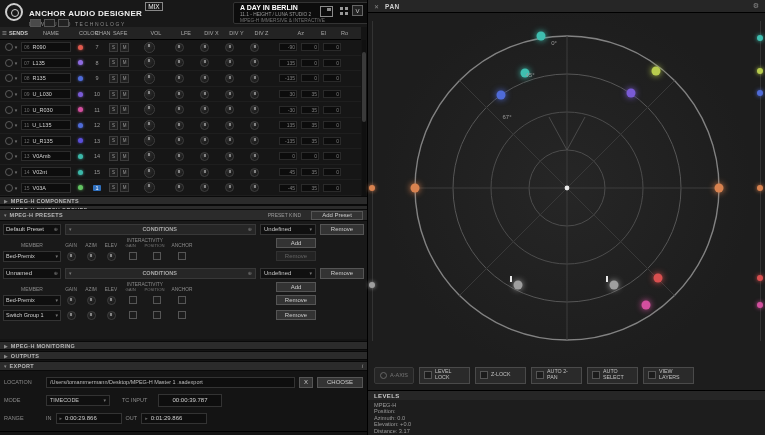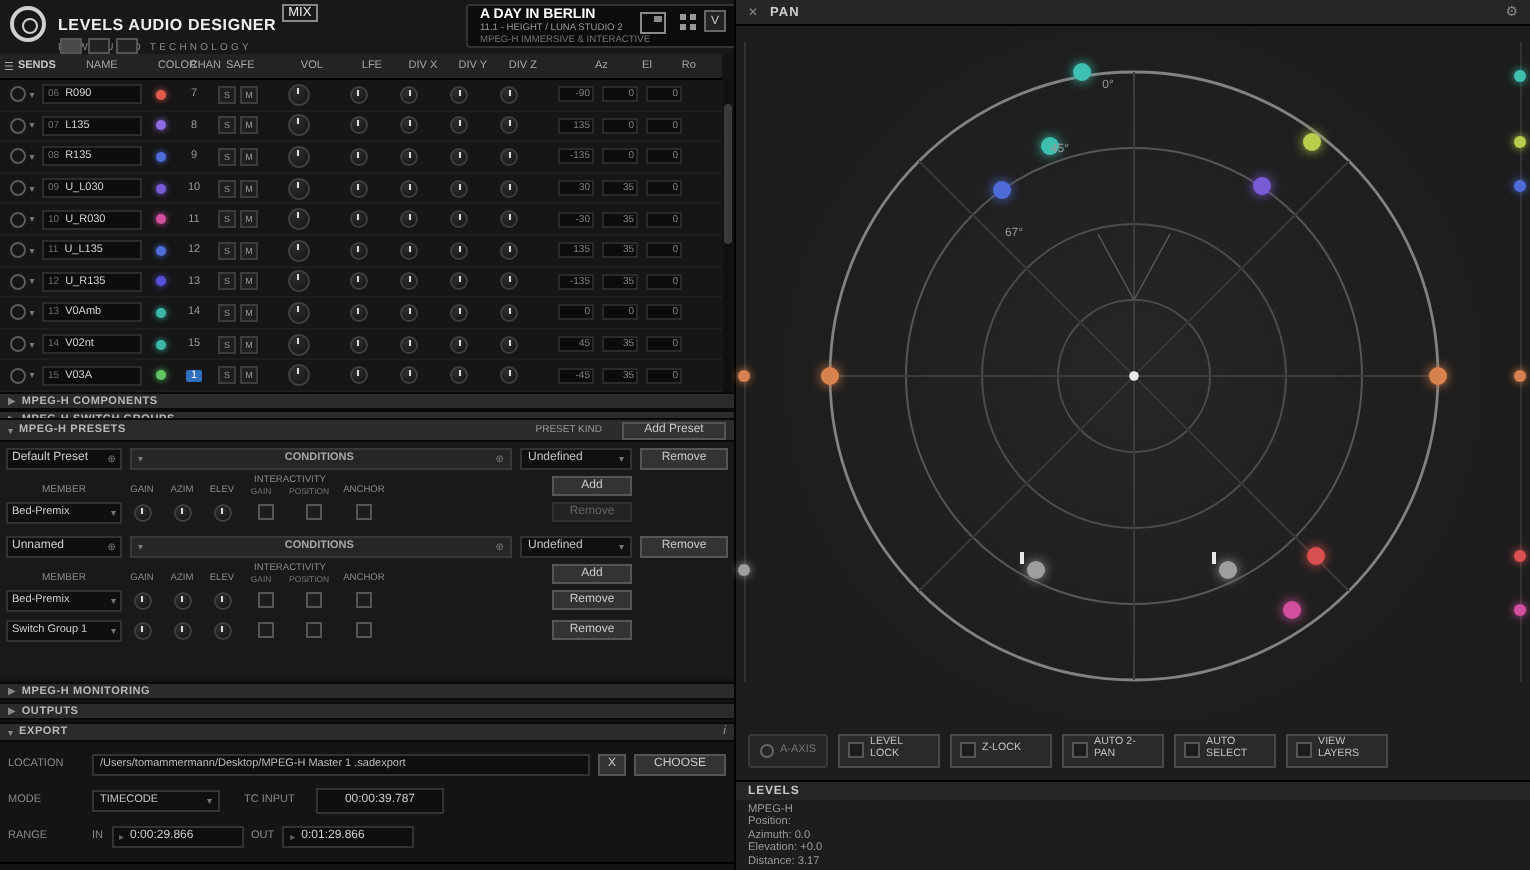--- a/index.html
+++ b/index.html
@@ -148,21 +148,21 @@
   .levels-lines div{font-size:5.6px;color:#9a9a9a;line-height:6.4px;}
 </style>
 </head>
 <body>
 
 <div class="app">
 
   <div class="topbar">
     <div class="logo-circle"></div>
     <div class="title-wrap">
-      <span class="app-title">LEVELS AUDIO DESIGNER</span><span class="app-badge">MIX</span>
+      <span class="app-title">ANCHOR AUDIO DESIGNER</span><span class="app-badge">MIX</span>
       <div class="app-sub">NEW AUDIO TECHNOLOGY</div>
     </div>
     <div class="view-squares">
       <span class="vsq on"></span>
       <span class="vsq"></span>
       <span class="vsq"></span>
     </div>
     <div class="proj">
       <div class="t1">A DAY IN BERLIN</div>
       <div class="t2">11.1 - HEIGHT / LUNA STUDIO 2</div>

